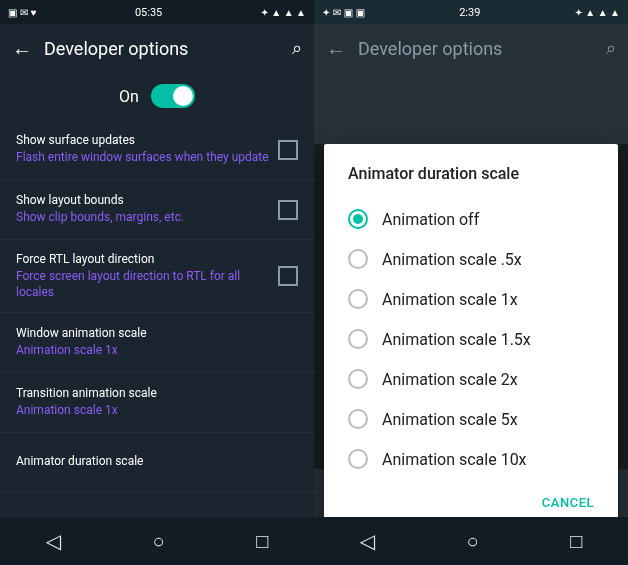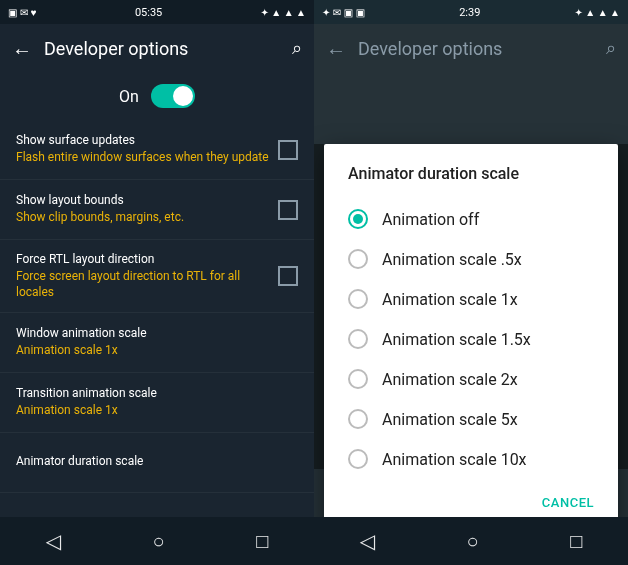--- a/index.html
+++ b/index.html
@@ -112,21 +112,21 @@
       flex: 1;
     }
 
     .setting-title {
       color: #fff;
       font-size: 12px;
       margin-bottom: 3px;
     }
 
     .setting-subtitle {
-      color: #eab308;
+      color: #8b5cf6;
       font-size: 12px;
       line-height: 1.3;
     }
 
     .checkbox {
       width: 20px;
       height: 20px;
       border: 2px solid #8a9ba8;
       background: transparent;
       flex-shrink: 0;

